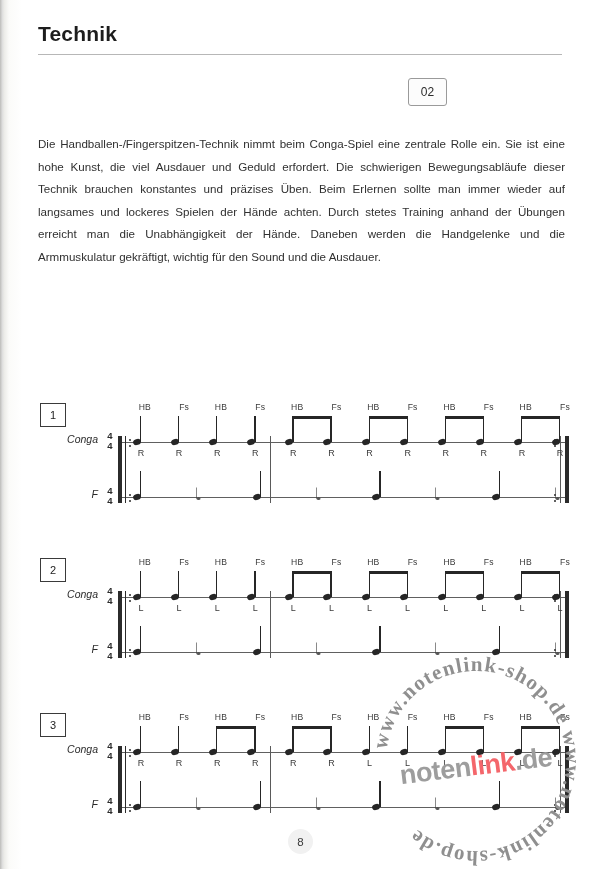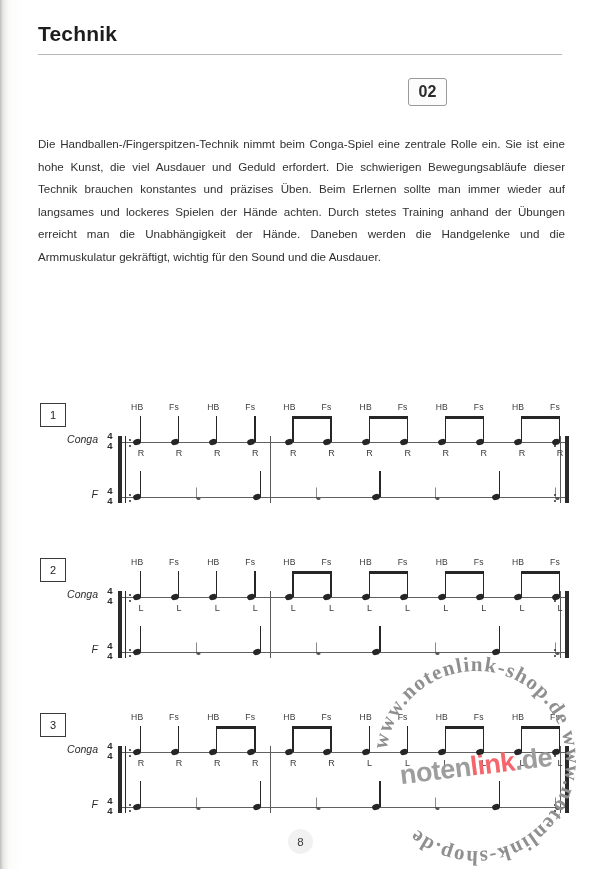--- a/index.html
+++ b/index.html
@@ -64,22 +64,22 @@
     position: absolute;
     left: 408px;
     top: 78px;
     width: 37px;
     height: 26px;
     border: 1.2px solid #9a9a9a;
     border-radius: 3px;
     display: flex;
     align-items: center;
     justify-content: center;
-    font-size: 16px;
-    font-weight: bold;
+    font-size: 12px;
+    font-weight: normal;
     color: #2b2b2b;
     background: #fcfcfc;
   }
 
   .body-block {
     position: absolute;
     left: 38px;
     width: 527px;
     font-size: 11.6px;
     line-height: 22.5px;
@@ -236,21 +236,21 @@
     color: #3a3a3a;
     font-family: "DejaVu Serif", serif;
   }
 
   .stroke-label {
     position: absolute;
     top: 4px;
     font-size: 8.6px;
     color: #3a3a3a;
     width: 20px;
-    text-align: left;
+    text-align: right;
     letter-spacing: .2px;
   }
   .hand-label {
     position: absolute;
     top: 50px;
     font-size: 9px;
     color: #3a3a3a;
     width: 14px;
     text-align: center;
   }

